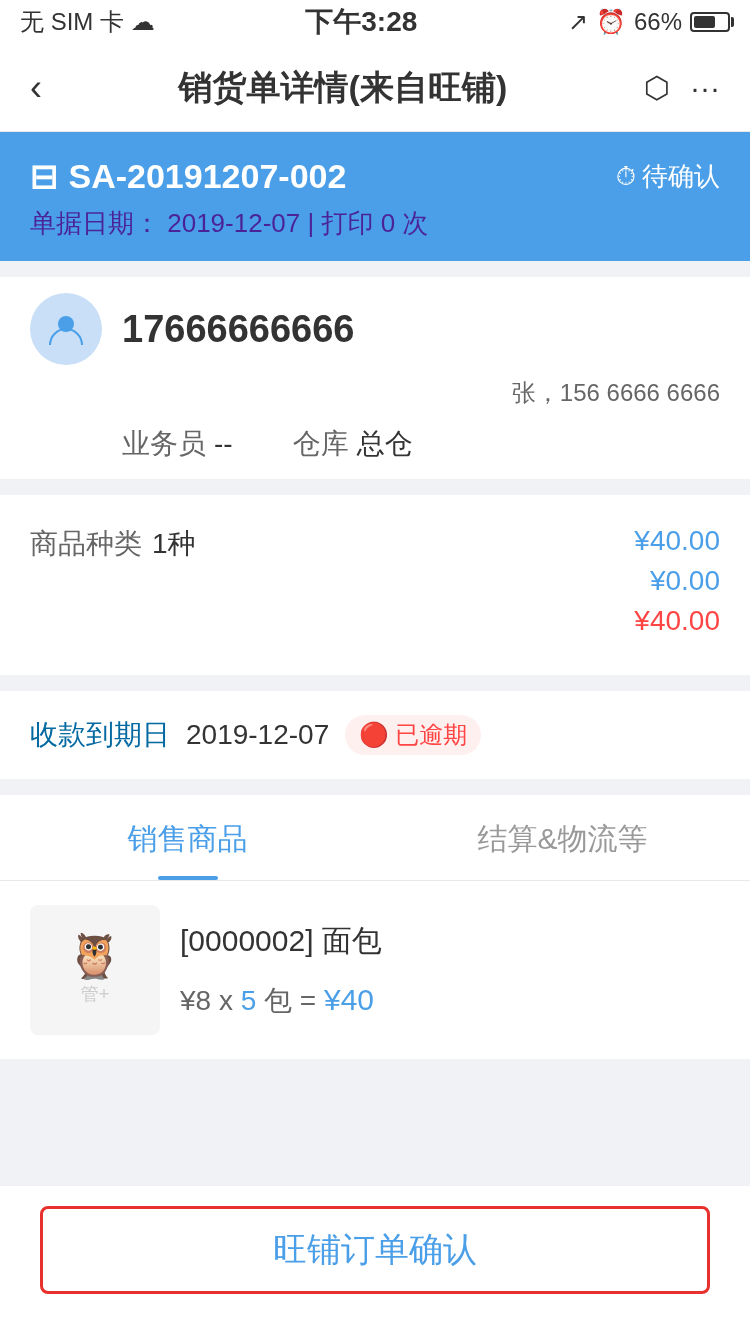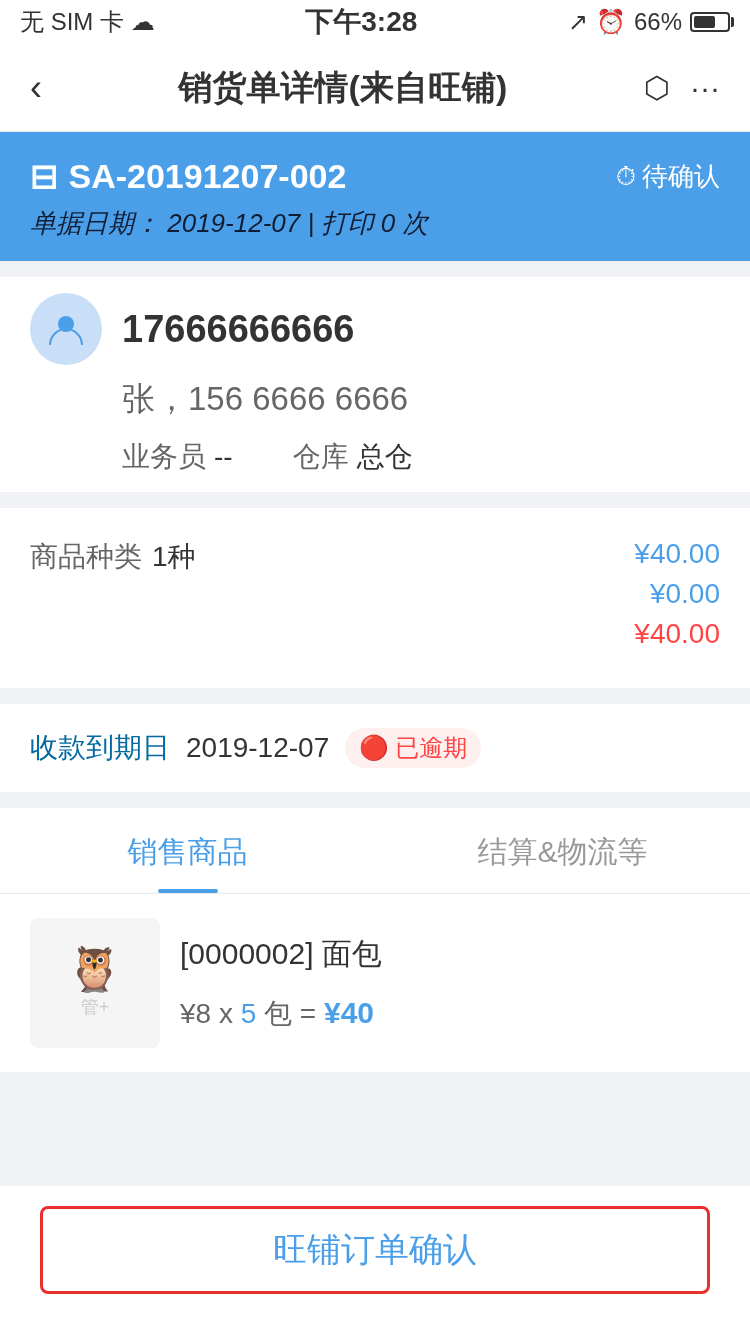--- a/index.html
+++ b/index.html
@@ -73,23 +73,22 @@
     }
     .order-status {
       font-size: 26px;
       color: #fff;
       display: flex;
       align-items: center;
       gap: 6px;
     }
     .order-date {
       font-size: 26px;
-      color: #0f172a;
+      color: #4c1d95;
       opacity: 0.95;
-      font-style: italic;
     }
 
     
     .customer-section {
       background: #fff;
       margin-top: 16px;
       padding: 16px 30px;
     }
     .customer-top {
       display: flex;
@@ -108,24 +107,25 @@
       font-size: 36px;
       color: #4a9fe8;
       flex-shrink: 0;
     }
     .customer-phone {
       font-size: 38px;
       font-weight: 600;
       color: #333;
     }
     .customer-name {
-      font-size: 33px;
+      font-size: 24px;
       color: #666;
       margin-left: 92px;
       margin-bottom: 16px;
+      text-align: right;
     }
     .customer-meta {
       display: flex;
       align-items: center;
       margin-left: 92px;
       font-size: 28px;
       color: #666;
       gap: 60px;
     }
     .meta-item { display: flex; align-items: center; gap: 8px; }
@@ -397,21 +397,21 @@
         <div class="product-name">
           <span>[0000002]</span>
           <span>面包</span>
         </div>
         <div class="product-price">
           <span>¥8</span>
           <span> x </span>
           <span class="qty" style="color:#4a9fe8;">5</span>
           <span>包</span>
           <span> = </span>
-          <span class="total" style="color:#4a9fe8;font-weight:700;margin-top:36px;">¥40</span>
+          <span class="total" style="color:#4a9fe8;font-weight:400;margin-top:36px;">¥40</span>
         </div>
       </div>
     </div>
   </div>
 </div>
 
 <div class="empty-area"></div>
 
 <div class="confirm-btn-wrap">
   <button class="confirm-btn">

